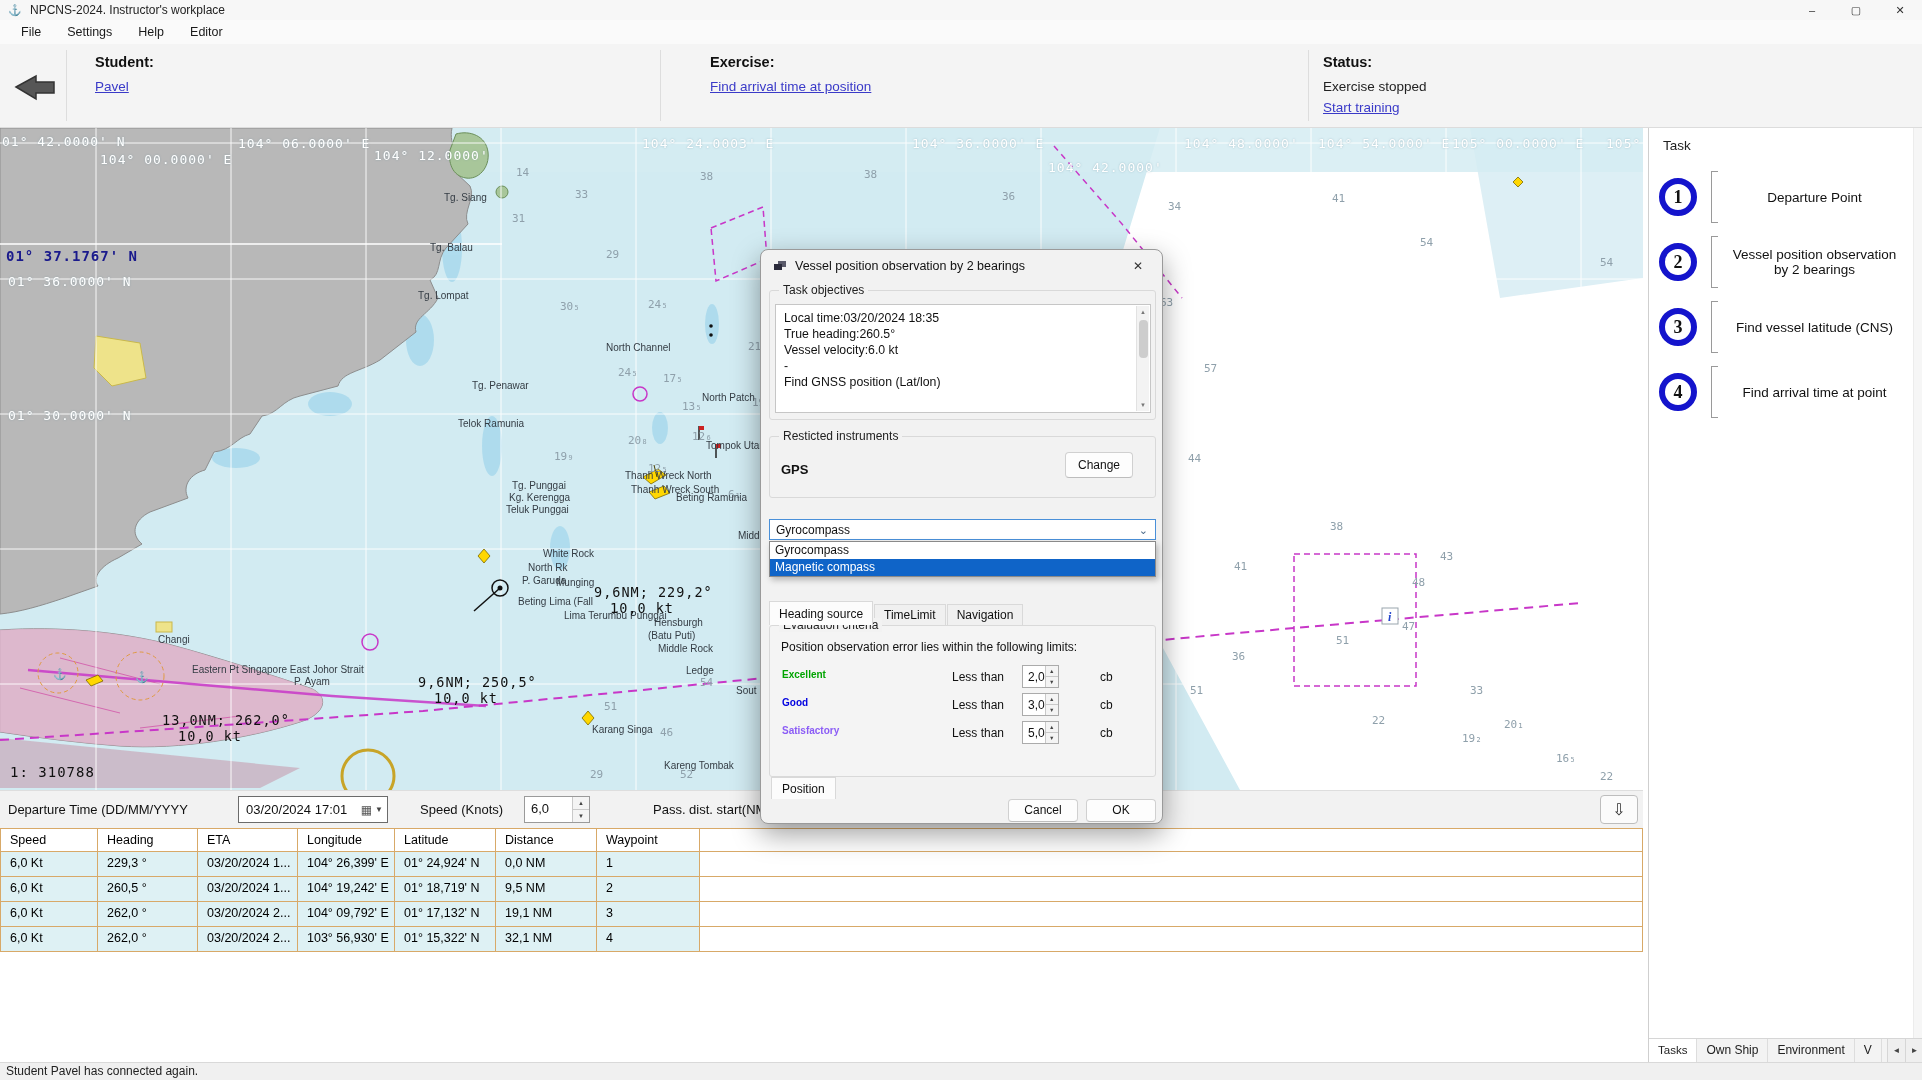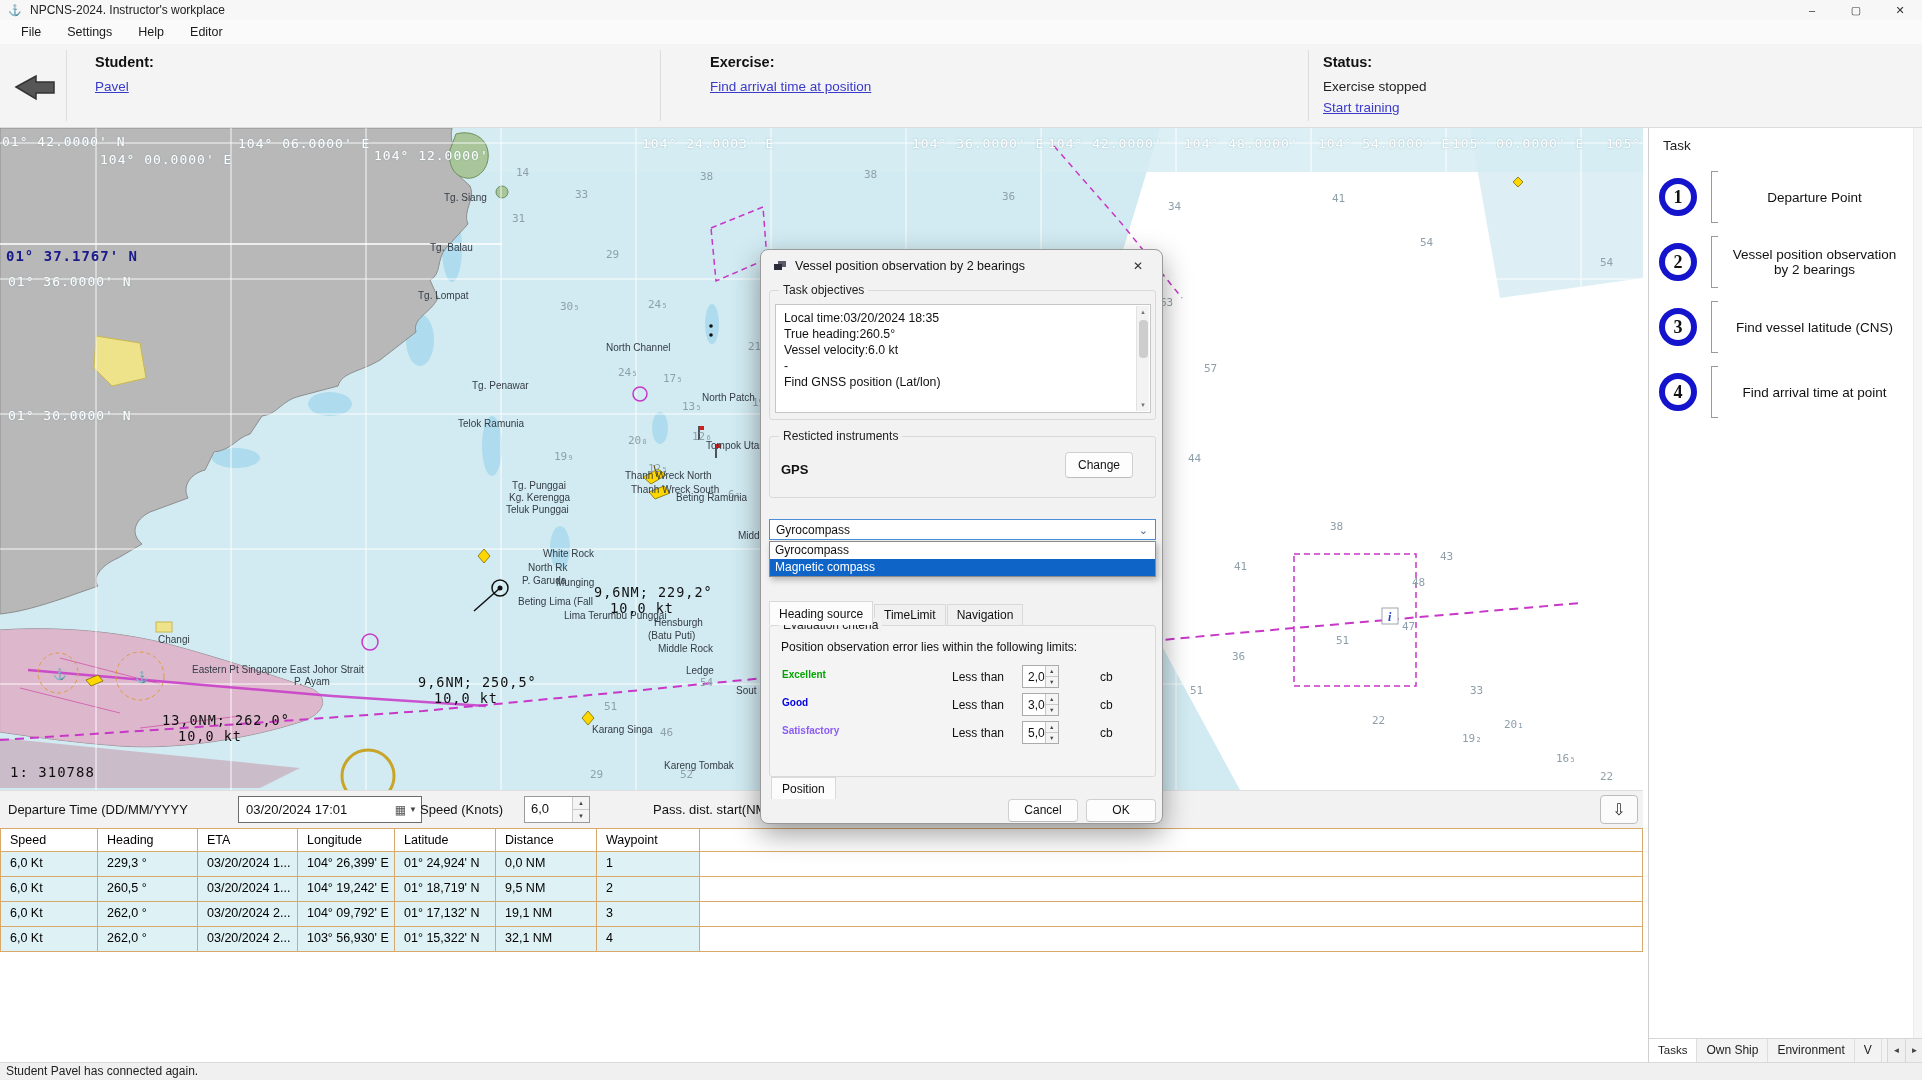--- a/index.html
+++ b/index.html
@@ -44,21 +44,21 @@
   .anno { position:absolute; font-family:"DejaVu Sans Mono", monospace; font-size:13.5px;
     color:#101010; white-space:nowrap; letter-spacing:1px; }
   .anno .anno2 { padding-left:16px; }
   .map-scale { position:absolute; font-family:"DejaVu Sans Mono", monospace; font-size:14px;
     color:#101010; letter-spacing:1px; }
 
   
   .dep-row { position:absolute; left:0; top:790px; width:1643px; height:38px;
     background:#f2f2f2; border-top:1px solid #dedede; font-size:13px; color:#111; }
   .dep-label { position:absolute; left:8px; top:11px; }
-  .dt-box { position:absolute; left:238px; top:5px; width:184px; height:27px; background:#fff;
+  .dt-box { position:absolute; left:238px; top:5px; width:150px; height:27px; background:#fff;
     border:1px solid #6b6b6b; font-size:13px; display:flex; align-items:center; padding-left:7px; }
   .dt-icons { margin-left:auto; display:flex; align-items:center; padding-right:4px; color:#555; }
   .dt-cal { font-size:12px; margin-right:3px; }
   .dt-arrow { font-size:8px; color:#444; }
   .spin-outer { position:absolute; background:#fff; border:1px solid #9a9a9a; display:flex; }
   .spin-text { flex:1; font-size:13px; padding:4px 0 0 6px; }
   .spin-col { width:17px; border-left:1px solid #c9c9c9; display:flex; flex-direction:column; }
   .spin-col span { flex:1; font-size:6px; color:#444; text-align:center; line-height:12px; background:#f4f4f4; }
   .spin-col span:first-child { border-bottom:1px solid #c9c9c9; }
   .dep-speed-label { position:absolute; left:420px; top:11px; }
@@ -316,21 +316,21 @@
       <circle cx="500" cy="460" r="2.5" fill="#111"></circle>
       <line x1="500" y1="460" x2="474" y2="483" stroke="#111" stroke-width="1.5"></line>
     </svg>
     <div id="map-labels">
       <div class="map-scale" style="left:10px; top:636px">1: 310788</div>
     <div class="lon-label" style="left: 100px; top: 24px;">104° 00.0000' E</div>
         <div class="lon-label" style="left: 238px; top: 8px;">104° 06.0000' E</div>
         <div class="lon-label" style="left: 374px; top: 20px;">104° 12.0000'</div>
         <div class="lon-label" style="left: 642px; top: 8px;">104° 24.0003' E</div>
         <div class="lon-label" style="left: 912px; top: 8px;">104° 36.0000' E</div>
-        <div class="lon-label" style="left: 1048px; top: 8px;">104° 42.0000'</div>
+        <div class="lon-label" style="left: 1048px; top: 32px;">104° 42.0000'</div>
         <div class="lon-label" style="left: 1184px; top: 8px;">104° 48.0000'</div>
         <div class="lon-label" style="left: 1318px; top: 8px;">104° 54.0000' E</div>
         <div class="lon-label" style="left: 1452px; top: 8px;">105° 00.0000' E</div>
         <div class="lon-label" style="left: 1606px; top: 8px;">105°</div>
         <div class="lat-label" style="left: 2px; top: 6px;">01° 42.0000' N</div>
         <div class="lat-label lat-hl" style="left: 6px; top: 120px;">01° 37.1767' N</div>
         <div class="lat-label" style="left: 8px; top: 146px;">01° 36.0000' N</div>
         <div class="lat-label" style="left: 8px; top: 280px;">01° 30.0000' N</div>
         <div class="depth" style="left: 516px; top: 38px;">14</div>
         <div class="depth" style="left: 575px; top: 60px;">33</div>

